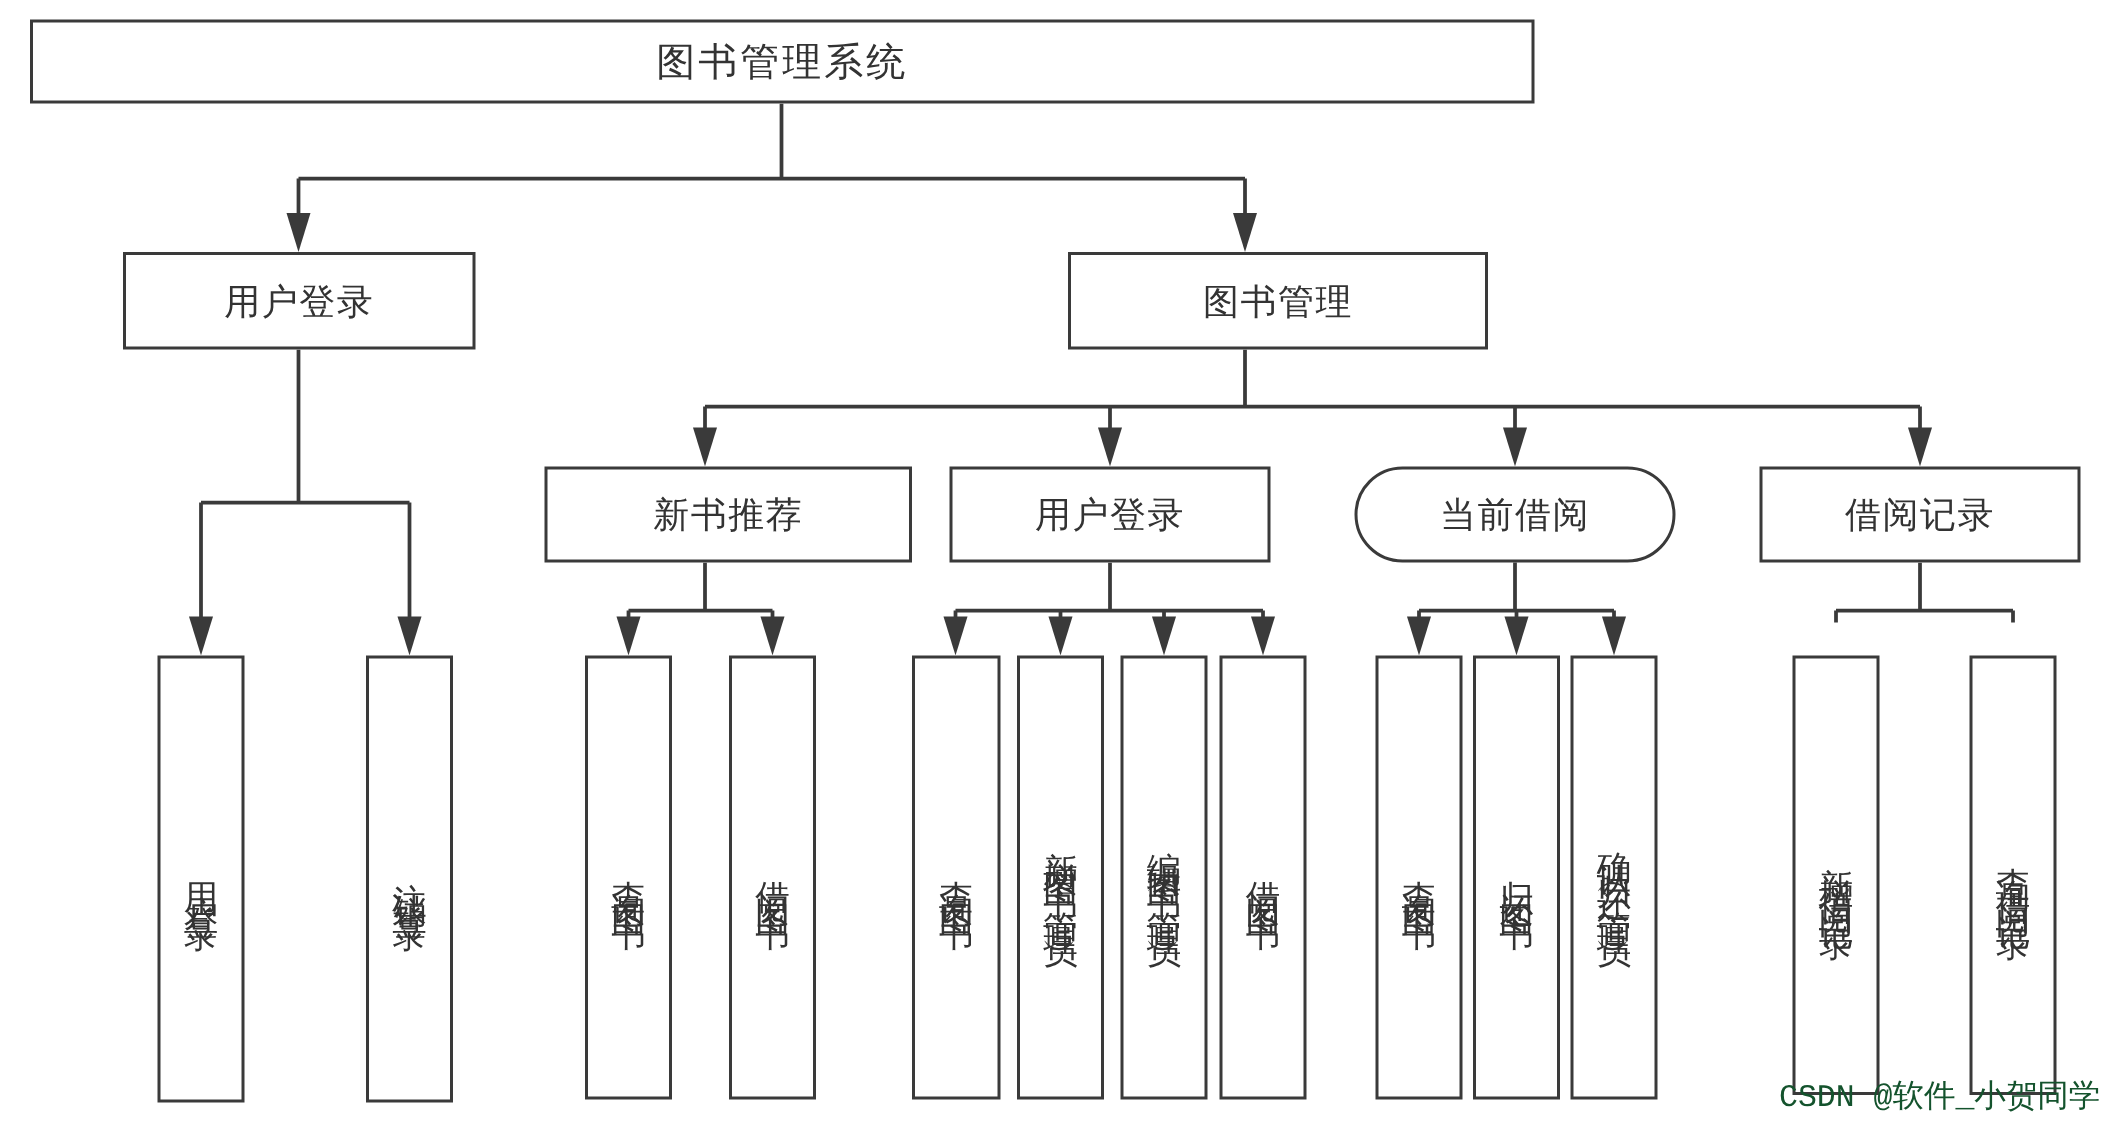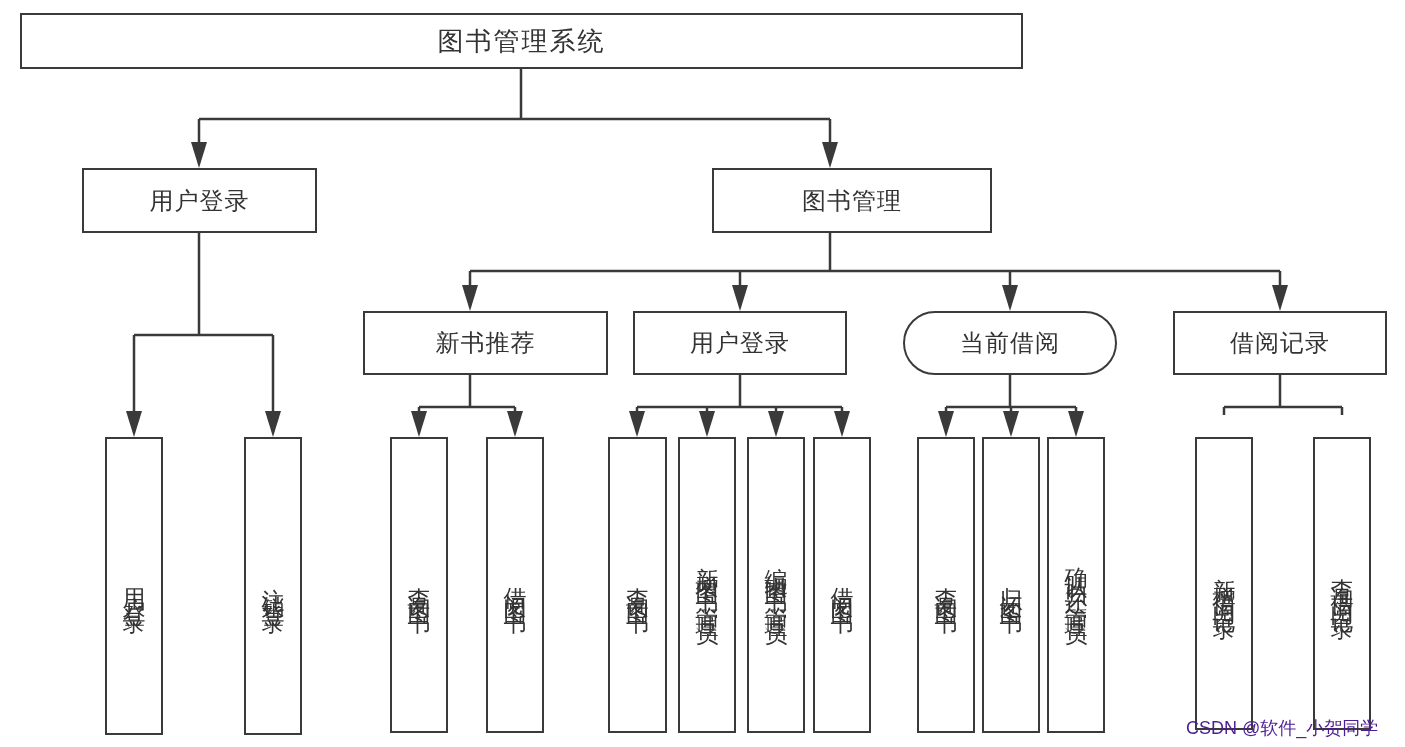--- a/index.html
+++ b/index.html
@@ -36,24 +36,25 @@
     writing-mode: vertical-rl;
     text-orientation: mixed;
     letter-spacing: 8px;
     line-height: 1;
     white-space: nowrap;
   }
   .watermark {
     position: absolute;
     left: 1186px;
     top: 716px;
-    font-size: 18px;
-    color: #4c1d95;
+    font-size: 21px;
+    color: #14532d;
     white-space: nowrap;
     z-index: 5;
+    font-family: Liberation Mono, monospace;
   }
 </style>
 </head>
 <body>
 
 <div class="canvas">
 
   <svg class="connectors" viewBox="0 0 1405 747" xmlns="http://www.w3.org/2000/svg">
     <g stroke="#3a3a3a" stroke-width="2.5" fill="none">
 

